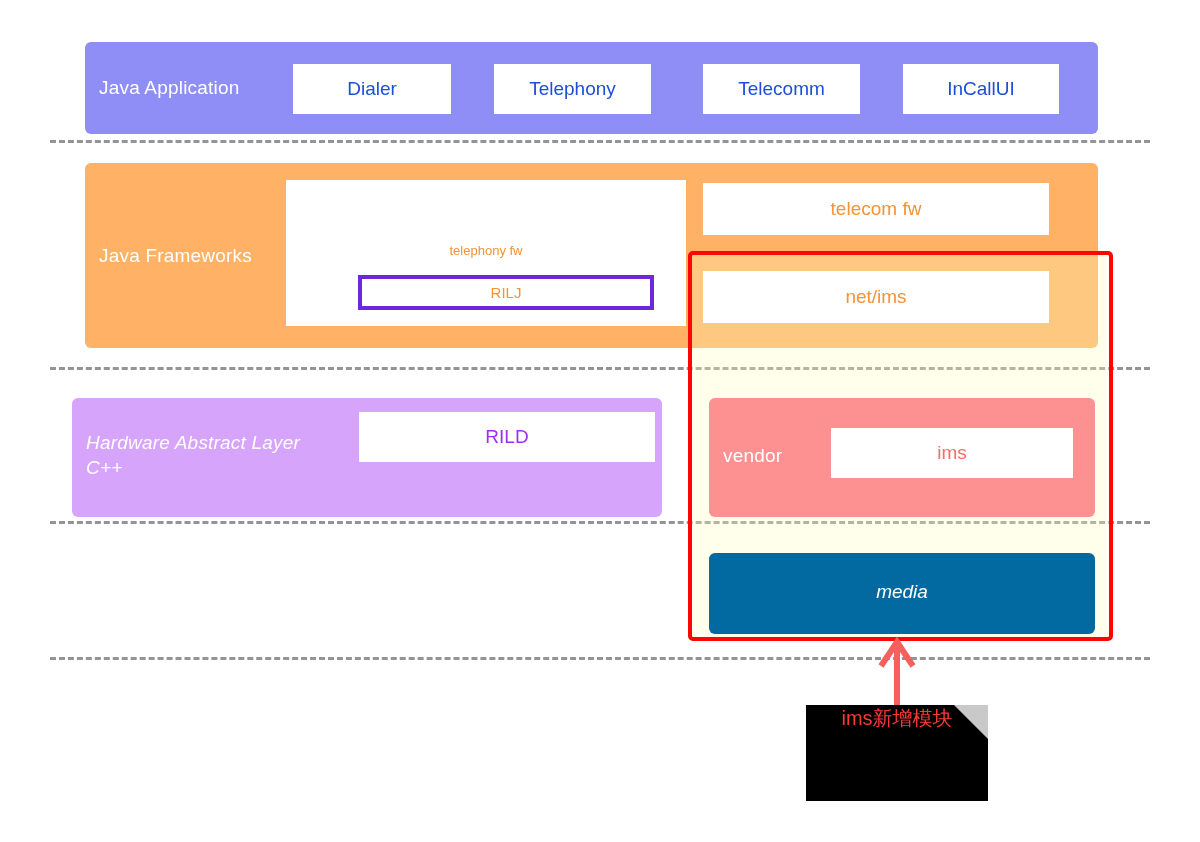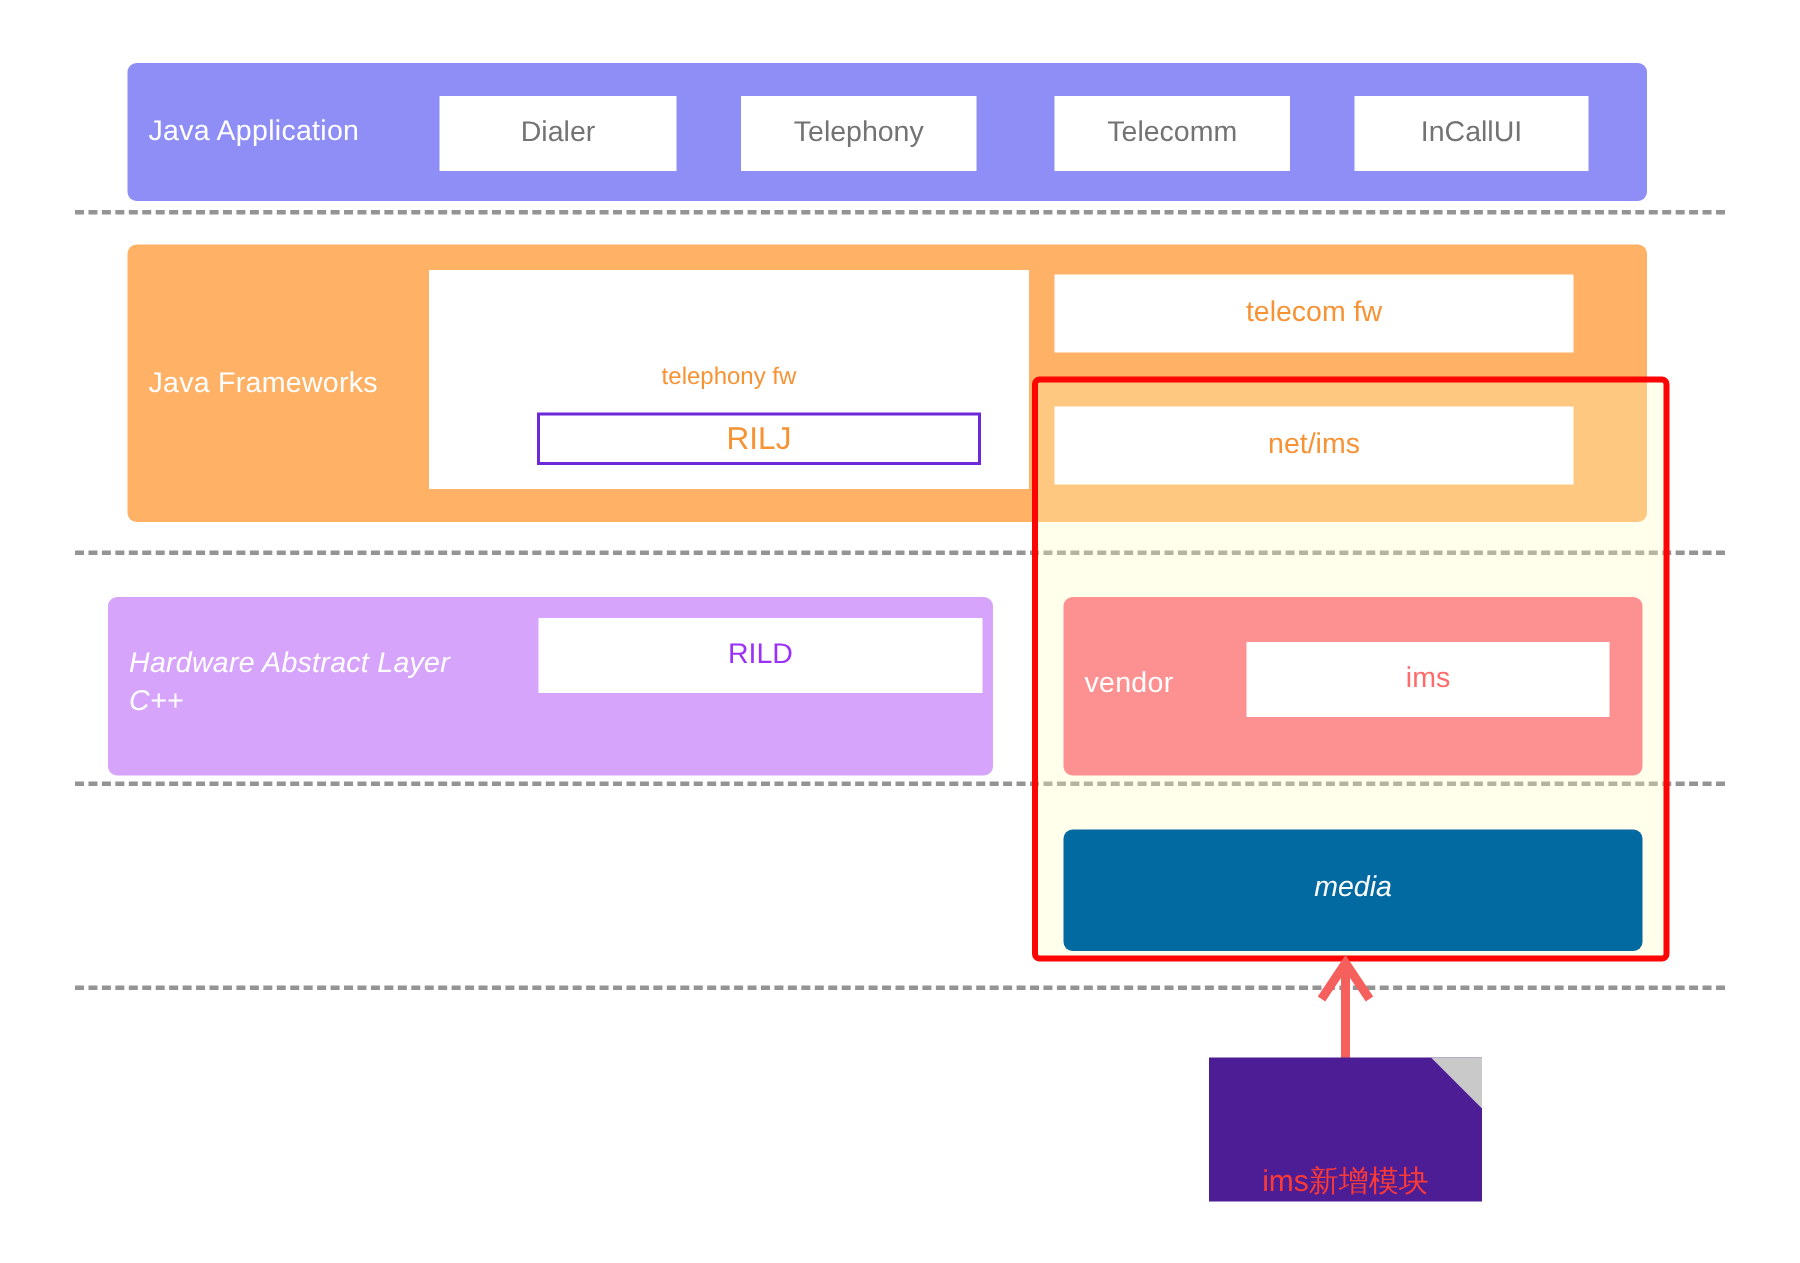--- a/index.html
+++ b/index.html
@@ -55,56 +55,56 @@
     font-size: 19px;
   }
 
   .app-band   { background: #8e8ef6; }
   .fw-band    { background: #ffb166; }
   .hal-band   { background: #d7a4fb; }
   .modem-band { background: #63aefd; }
   .media-band { background: #0369a1; font-style: italic; }
   .vendor-band{ background: #fd9191; }
 
-  .app-text    { color: #737373; }
+  .app-text    { color: #1d4ed8; }
   .fw-text     { color: #f79235; }
   .hal-text    { color: #9b30f7; }
   .vendor-text { color: #fd6b6b; margin-left: 23px; }
   .white-text  { color: #ffffff; }
 
   
   .riljbox {
     position: absolute;
     background: #ffffff;
-    border: 2px solid #6d28d9;
+    border: 4px solid #6d28d9;
     box-sizing: border-box;
     display: flex;
     align-items: center;
     justify-content: center;
-    font-size: 21px;
+    font-size: 15px;
     color: #f79235;
   }
 
   
   .redbox {
     position: absolute;
     border: 4px solid #fb0505;
     border-radius: 5px;
     background: rgba(255,255,190,0.30);
     box-sizing: border-box;
     pointer-events: auto;
   }
 
   
   .note {
     position: absolute;
-    background: #4c1d95;
+    background: #000000;
     box-sizing: border-box;
     display: flex;
-    align-items: flex-end;
+    align-items: flex-start;
     justify-content: center;
     color: #fb3a36;
     font-size: 20px;
   }
   .note-fold {
     position: absolute;
     top: 0; right: 0;
     width: 0; height: 0;
     border-left: 34px solid transparent;
     border-top: 34px solid #c9c9c9;
@@ -128,21 +128,21 @@
   <div class="wbox app-text" style="left:293px; top:64px; width:158px; height:50px;">Dialer</div>
   <div class="wbox app-text" style="left:703px; top:64px; width:157px; height:50px;">Telecomm</div>
   <div class="wbox app-text" style="left:494px; top:64px; width:157px; height:50px;">Telephony</div>
   <div class="wbox app-text" style="left:903px; top:64px; width:156px; height:50px;">InCallUI</div>
 
   <div class="band fw-band" style="left:85px; top:163px; width:1013px; height:185px;">
     <div class="band-label" style="left:14px; top:80px;">Java Frameworks</div>
   </div>
 
   <div class="wbox" style="left:286px; top:180px; width:400px; height:146px; display:block;">
-    <div class="fw-text" style="position:absolute; left:0; top:63px; width:100%; text-align:center; font-size:16px;">telephony fw</div>
+    <div class="fw-text" style="position:absolute; left:0; top:63px; width:100%; text-align:center; font-size:13px;">telephony fw</div>
   </div>
   <div class="riljbox" style="left:358px; top:275px; width:296px; height:35px;">RILJ</div>
 
   <div class="wbox fw-text" style="left:703px; top:183px; width:346px; height:52px;">telecom fw</div>
 
   <div class="redbox" style="left:688px; top:251px; width:425px; height:390px;"></div>
 
   <div class="wbox fw-text" style="left:703px; top:271px; width:346px; height:52px;">net/ims</div>
 
   <div class="band hal-band" style="left:72px; top:398px; width:590px; height:119px;font-style:italic;">

